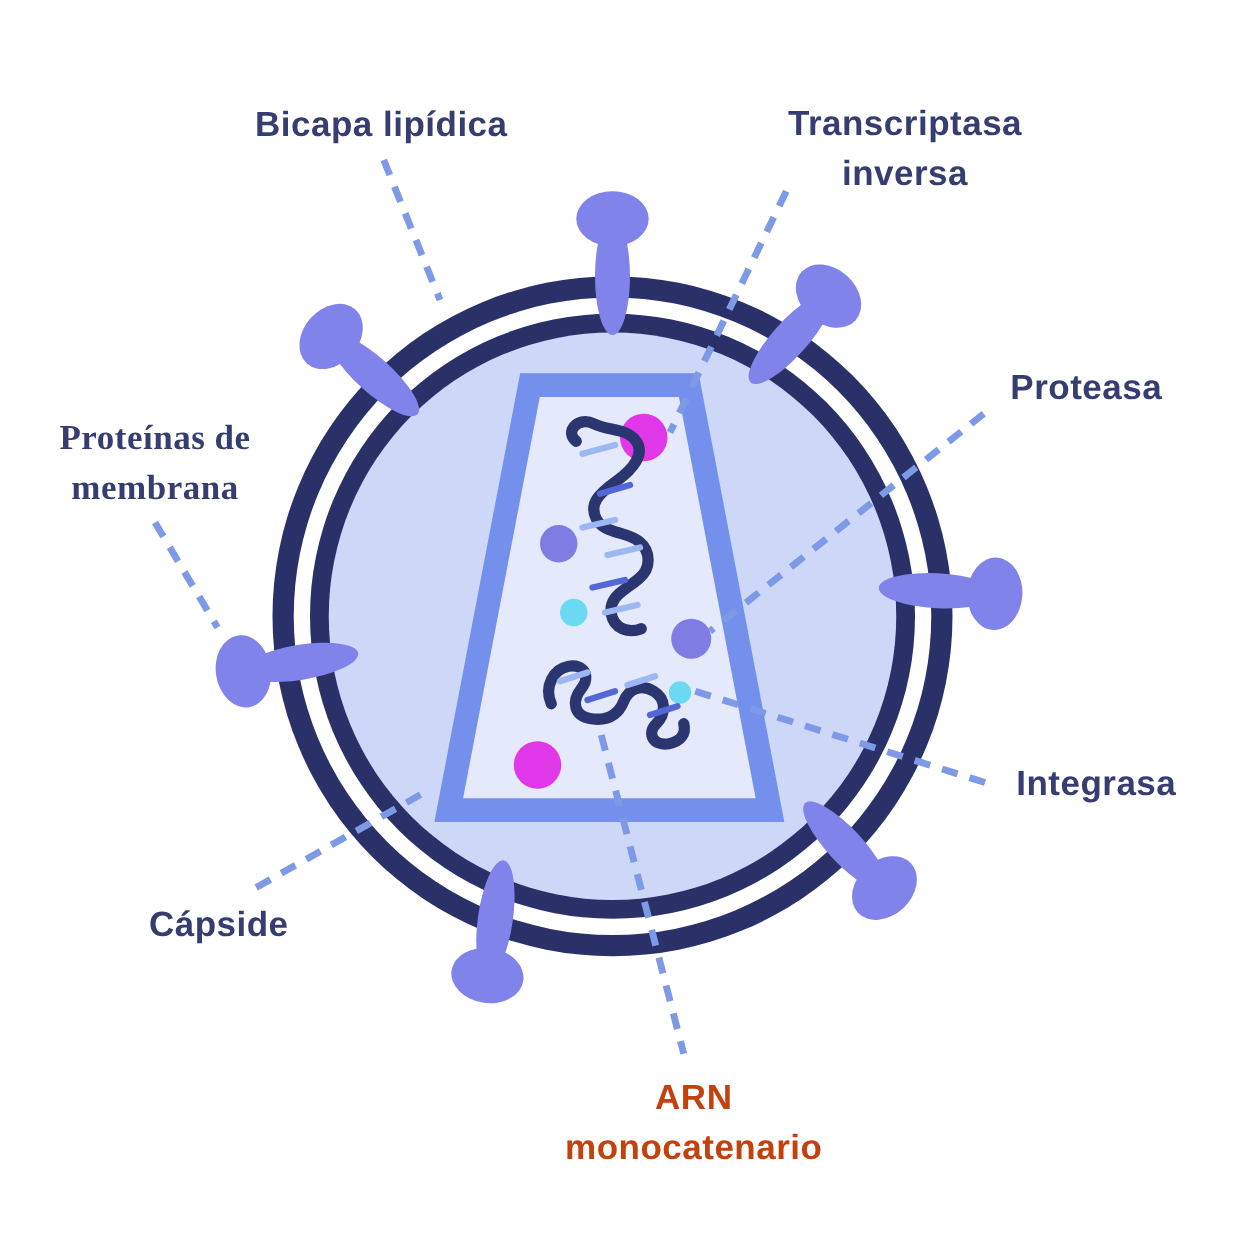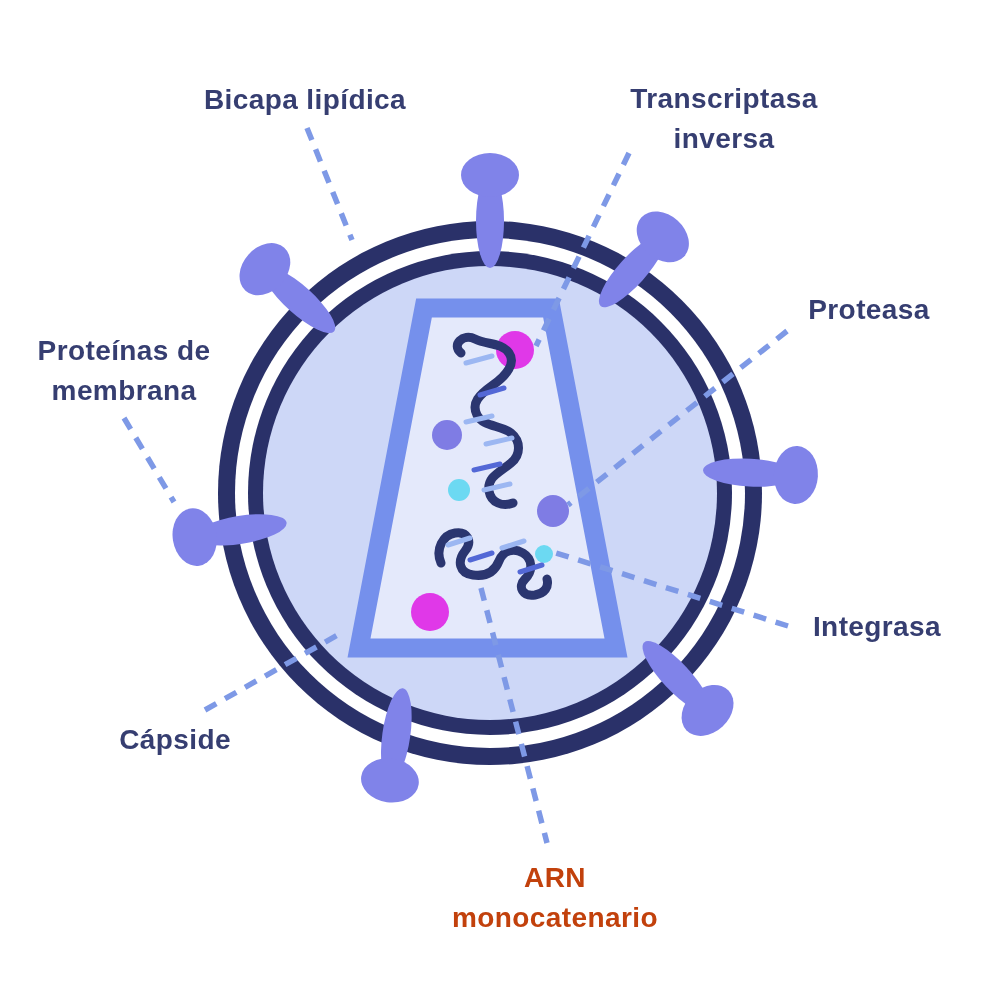--- a/index.html
+++ b/index.html
@@ -127,21 +127,21 @@
     </g>
   </svg>
 
   <div class="label" style="left: 305px; top: 100px; color: rgb(54, 62, 113);">Bicapa lipídica</div>
 
   <div class="label" style="left: 724px; top: 119px; color: rgb(54, 62, 113);">Transcriptasa
 inversa</div>
 
   <div class="label" style="left: 869px; top: 310px; color: rgb(54, 62, 113);">Proteasa</div>
 
-  <div class="label" style="left: 124px; top: 371px; color: rgb(54, 62, 113);">Proteínas de
+  <div class="label" style="left: 124px; top: 371px; color: rgb(54, 62, 113); font-family: Liberation Serif, serif;">Proteínas de
 membrana</div>
 
   <div class="label" style="left: 877px; top: 627px; color: rgb(54, 62, 113);">Integrasa</div>
 
   <div class="label" style="left: 175px; top: 740px; color: rgb(54, 62, 113);">Cápside</div>
 
   <div class="label" style="left: 555px; top: 898px; color: #c2410c;">ARN
 monocatenario</div>
 </div>
 

